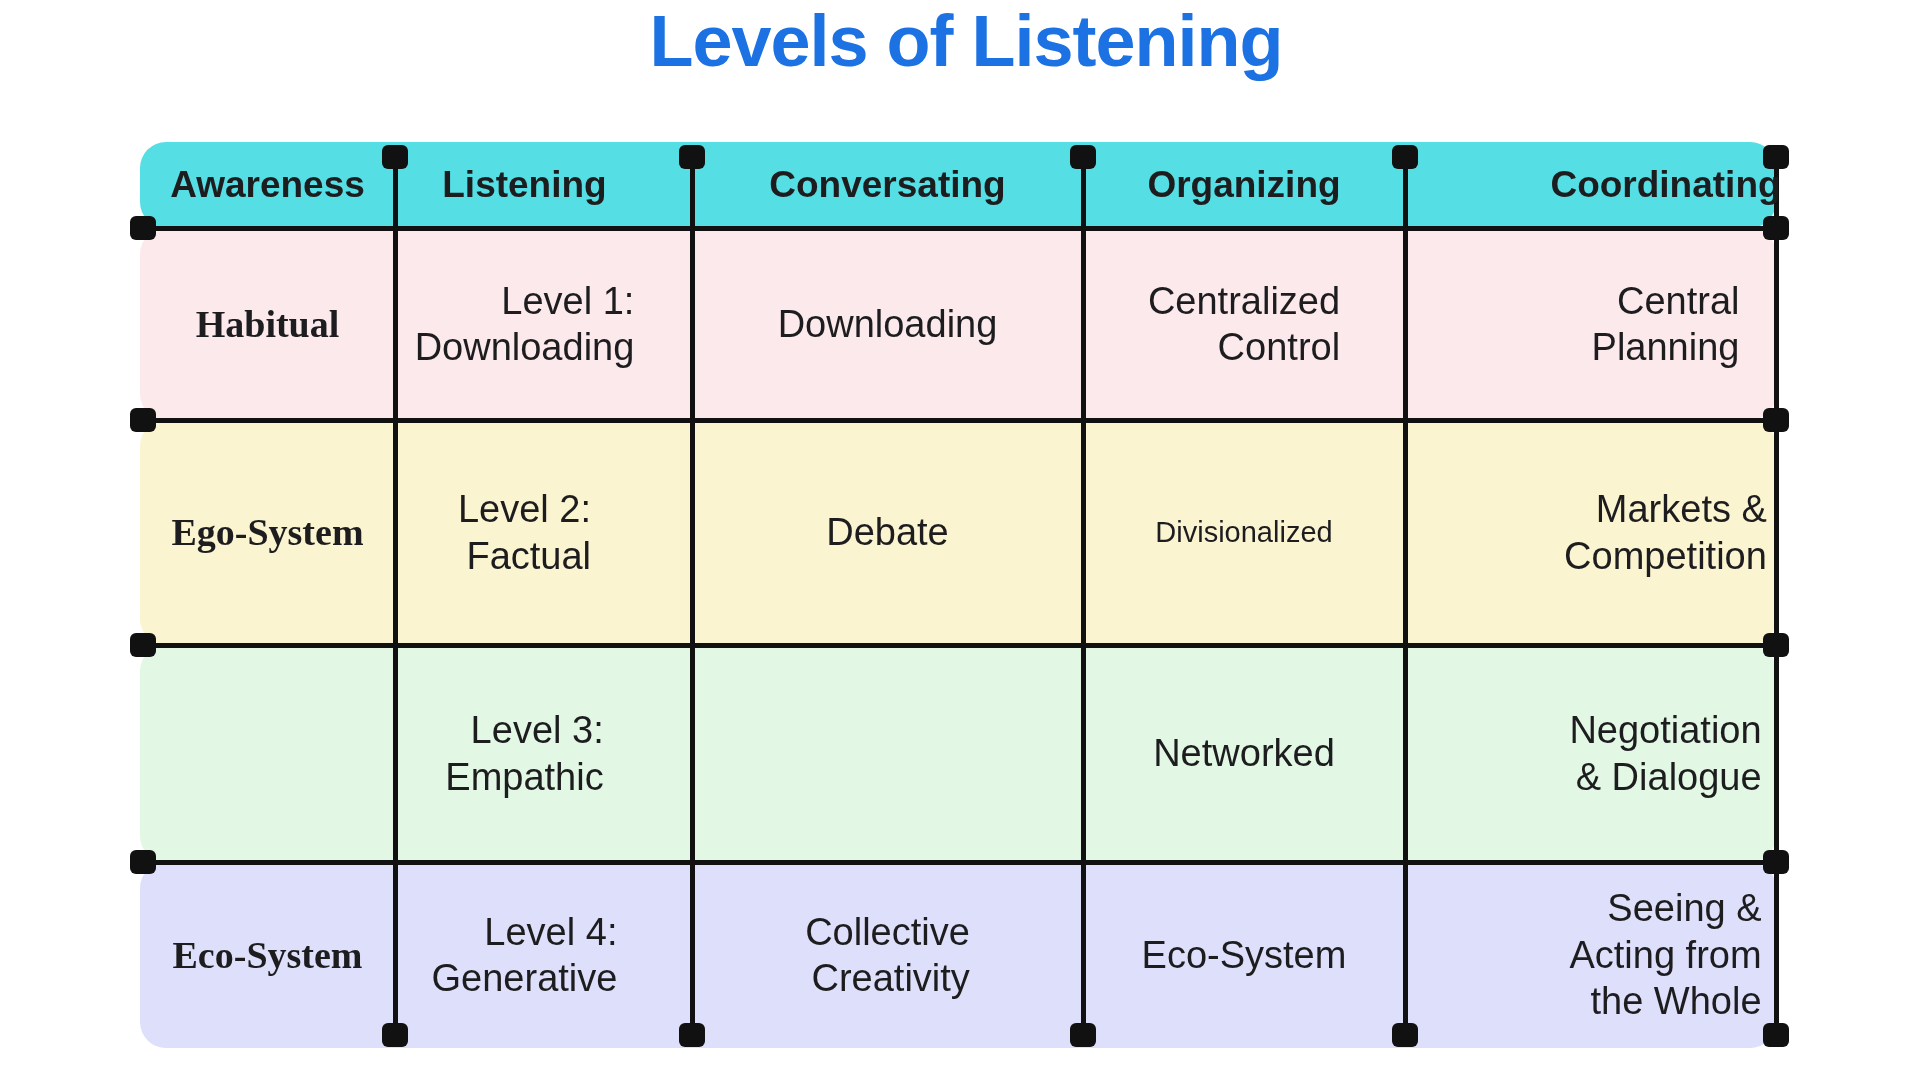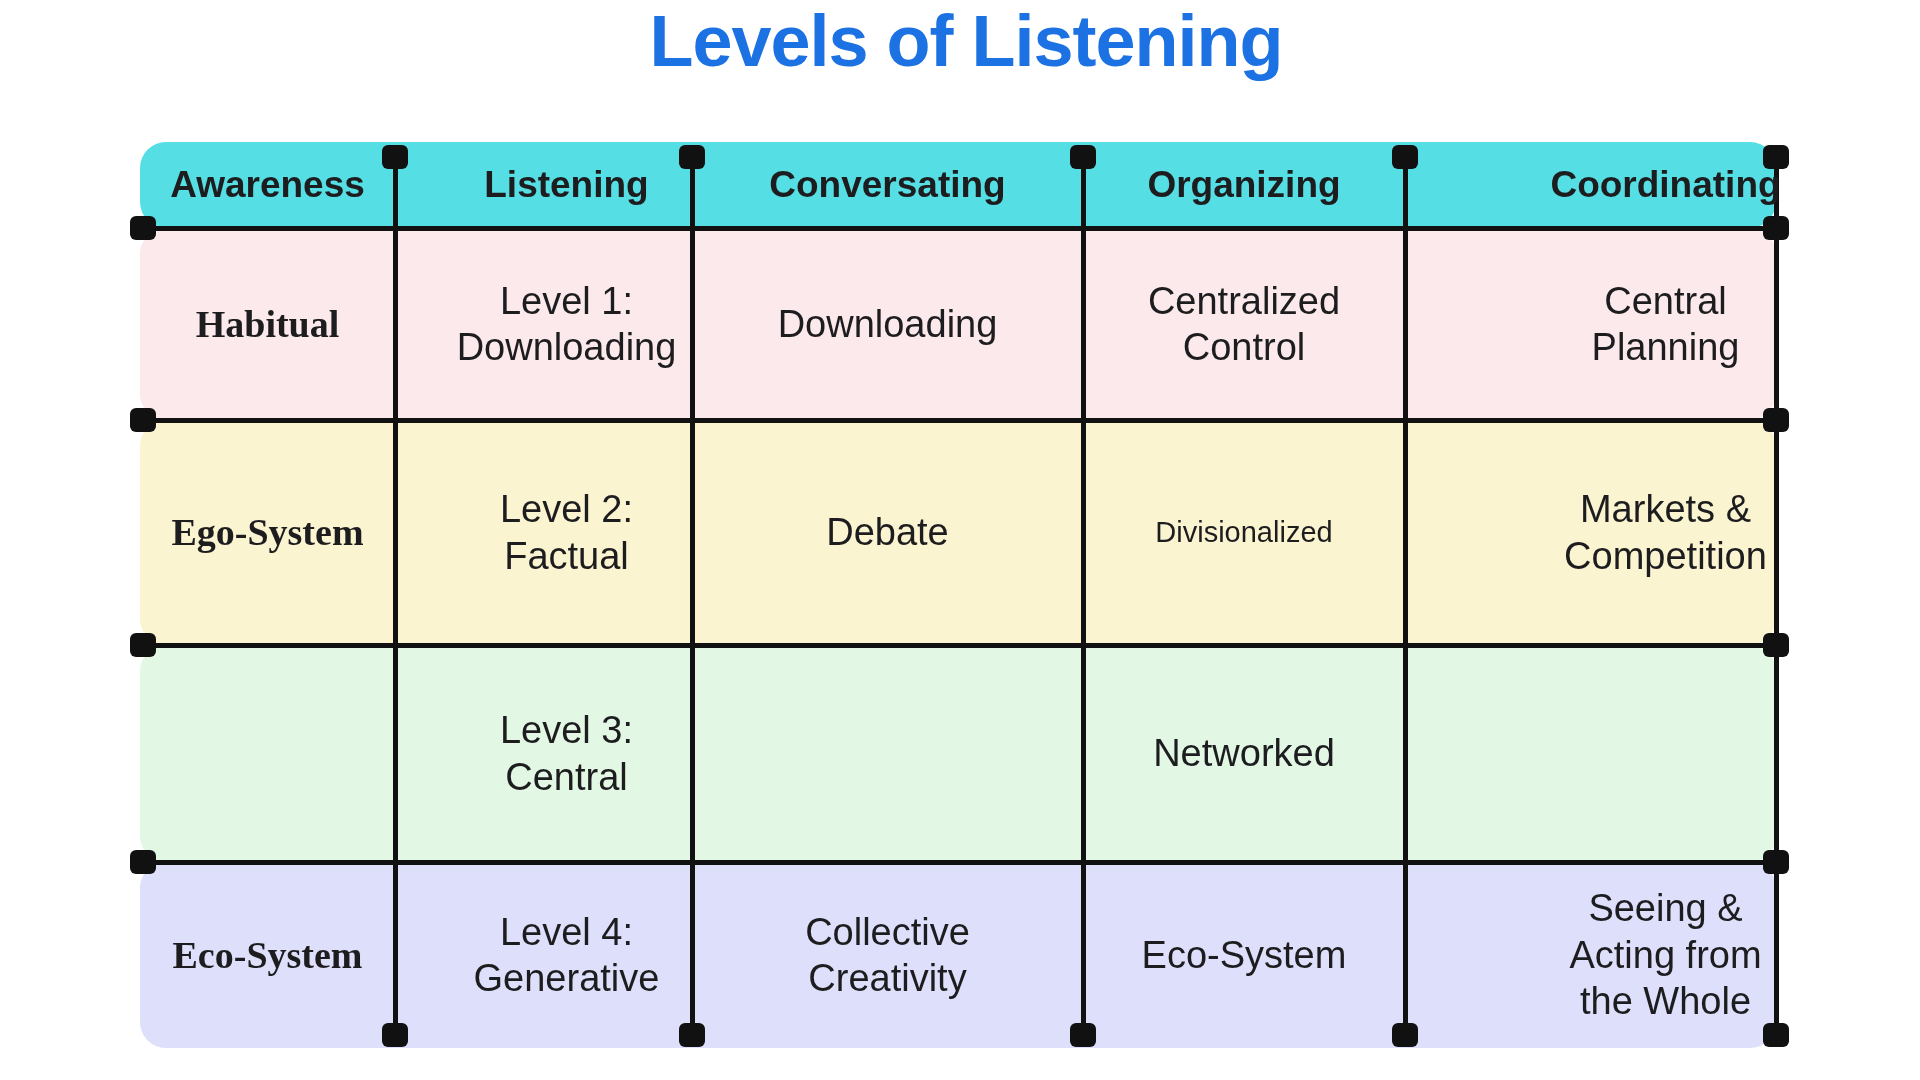--- a/index.html
+++ b/index.html
@@ -7,34 +7,34 @@
   .stage{
     position:relative;width:1920px;height:1080px;overflow:hidden;
     background:#ffffff;font-family:"Liberation Sans",sans-serif;
   }
   .title{
     position:absolute;top:2px;left:0;width:100%;text-align:center;
     font-size:72px;font-weight:bold;letter-spacing:-1px;line-height:1.1;padding-left:6px;
   }
   
   .c0{left:140px;width:255px}
-  .c1{left:418px;width:297px}
+  .c1{left:376px;width:297px}
   .c2{left:692px;width:391px}
   .c3{left:1083px;width:322px}
   .c4{left:1480px;width:371px}
   
   .rh{top:142px;height:86px}
   .r1{top:228px;height:192px}
   .r2{top:420px;height:225px}
   .r3{top:645px;height:217px}
   .r4{top:862px;height:186px}
   .band{position:absolute;left:140px;width:1636px;border-radius:26px;}
   .cell{
     position:absolute;display:flex;align-items:center;justify-content:center;
-    text-align:center;white-space:pre-line;font-size:38px;line-height:1.22;
+    text-align:right;white-space:pre-line;font-size:38px;line-height:1.22;
     color:var(--text-color);
   }
   .hdr{font-weight:bold;font-size:37px;}
   .lbl{font-weight:bold;font-family:Liberation Serif, serif;}
   .small{font-size:29px;}
   .vline{position:absolute;top:150px;height:896px;width:5px;background:var(--line-color);}
   .hline{position:absolute;left:130px;width:1648px;height:5px;background:var(--line-color);}
   .handle{position:absolute;width:26px;height:24px;border-radius:6px;background:var(--line-color);}
 </style>
 </head>
@@ -100,22 +100,24 @@
 
   <div class="cell lbl r2 c0">Ego-System</div>
   <div class="cell r2 c1">Level 2:
 Factual</div>
   <div class="cell r2 c2">Debate</div>
   <div class="cell small r2 c3">Divisionalized</div>
   <div class="cell r2 c4">Markets &amp;
 Competition</div>
 
   <div class="cell r3 c1">Level 3:
-Central</div>
+Empathic</div>
   <div class="cell r3 c3">Networked</div>
+  <div class="cell r3 c4">Negotiation
+&amp; Dialogue</div>
 
   <div class="cell lbl r4 c0">Eco-System</div>
   <div class="cell r4 c1">Level 4:
 Generative</div>
   <div class="cell r4 c2">Collective
 Creativity</div>
   <div class="cell r4 c3">Eco-System</div>
   <div class="cell r4 c4">Seeing &amp;
 Acting from
 the Whole</div>

